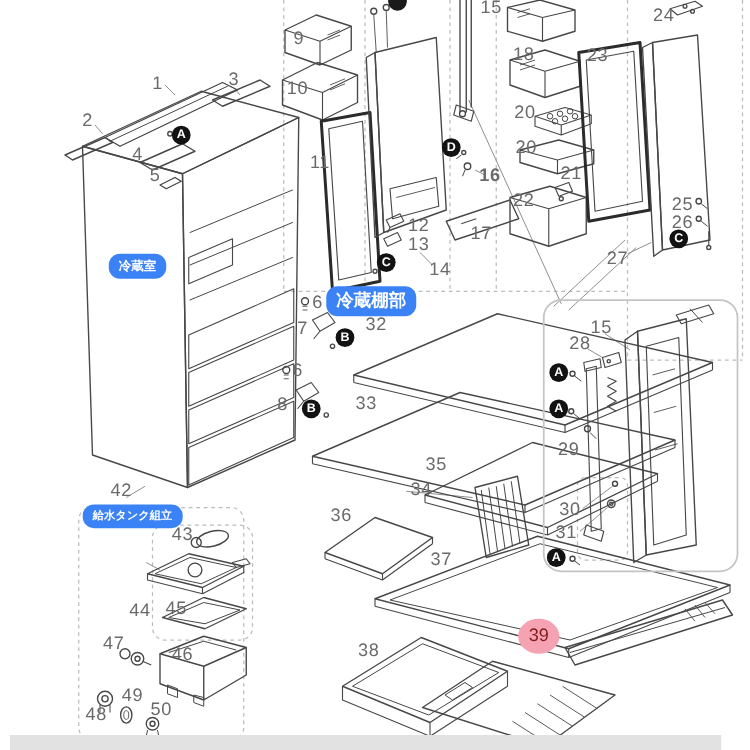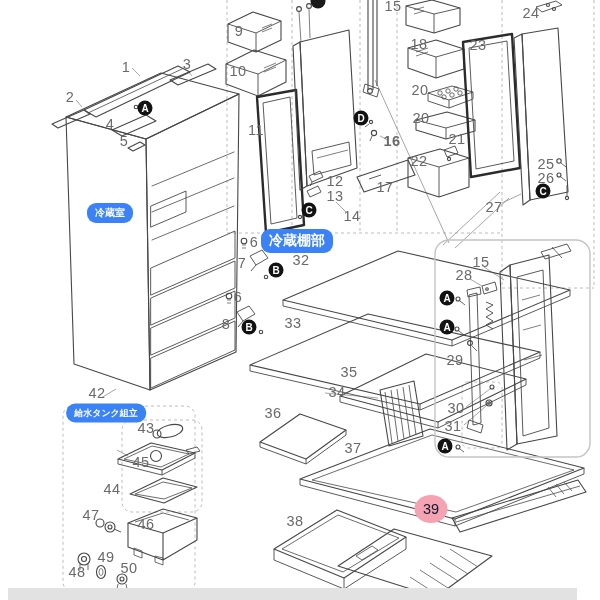--- a/index.html
+++ b/index.html
@@ -10,21 +10,21 @@
        font:400 14.5px "Liberation Sans",sans-serif;color:#6a6a6a;letter-spacing:.5px;
        white-space:nowrap;z-index:3;}
   .letter{position:absolute;width:15px;height:15px;transform:translate(-50%,-50%);
           background:#121212;color:#fff;border-radius:50%;text-align:center;
           font:bold 10px/15px "Liberation Sans",sans-serif;z-index:4;}
   .pill{position:absolute;transform:translate(-50%,-50%);background:#3b82f6;color:#fff;
         border-radius:9px;padding:3px 8px;white-space:nowrap;z-index:4;
         font-weight:bold;font-family:"Liberation Sans",sans-serif;}
   .pink{position:absolute;width:33px;height:28px;transform:translate(-50%,-50%);
         border-radius:50%;display:flex;align-items:center;justify-content:center;
-        font:400 14.5px "Liberation Sans",sans-serif;color:#0f172a;z-index:2;}
+        font:400 14.5px "Liberation Sans",sans-serif;color:#7f1d1d;z-index:2;}
 </style>
 </head>
 <body>
 
 <div class="canvas">
 
 <svg width="600" height="600" viewBox="0 0 600 600">
 
   <g stroke="#bcbcbc" stroke-width="1" stroke-dasharray="3 3" fill="none">
     <path d="M227 0 V233 M292 0 V233 M360 0 V233 M397 0 V233"></path>
@@ -259,21 +259,21 @@
       <div class="lbl" style="left: 353px; top: 448px;">37</div>
       <div class="lbl" style="left: 295px; top: 521px;">38</div>
       <div class="lbl" style="left: 481px; top: 262px;">15</div>
       <div class="lbl" style="left: 464px; top: 275px;">28</div>
       <div class="lbl" style="left: 455px; top: 360px;">29</div>
       <div class="lbl" style="left: 456px; top: 408px;">30</div>
       <div class="lbl" style="left: 453px; top: 426px;">31</div>
       <div class="lbl" style="left: 97px; top: 393px;">42</div>
       <div class="lbl" style="left: 146px; top: 428px;">43</div>
       <div class="lbl" style="left: 112px; top: 448px; margin-top: 41px;">44</div>
-      <div class="lbl" style="left: 141px; top: 462px;">45</div>
+      <div class="lbl" style="left: 141px; top: 487px;">45</div>
       <div class="lbl" style="left: 146px; top: 524px;">46</div>
       <div class="lbl" style="left: 91px; top: 515px;">47</div>
       <div class="lbl" style="left: 77px; top: 572px;">48</div>
       <div class="lbl" style="left: 106px; top: 557px;">49</div>
       <div class="lbl" style="left: 129px; top: 568px;">50</div>
       <div class="letter" style="left: 145px; top: 108px;">A</div>
       <div class="letter" style="left: 276px; top: 270px;">B</div>
       <div class="letter" style="left: 249px; top: 327px;">B</div>
       <div class="letter" style="left: 309px; top: 210px;">C</div>
       <div class="letter" style="left: 361px; top: 118px;">D</div>

